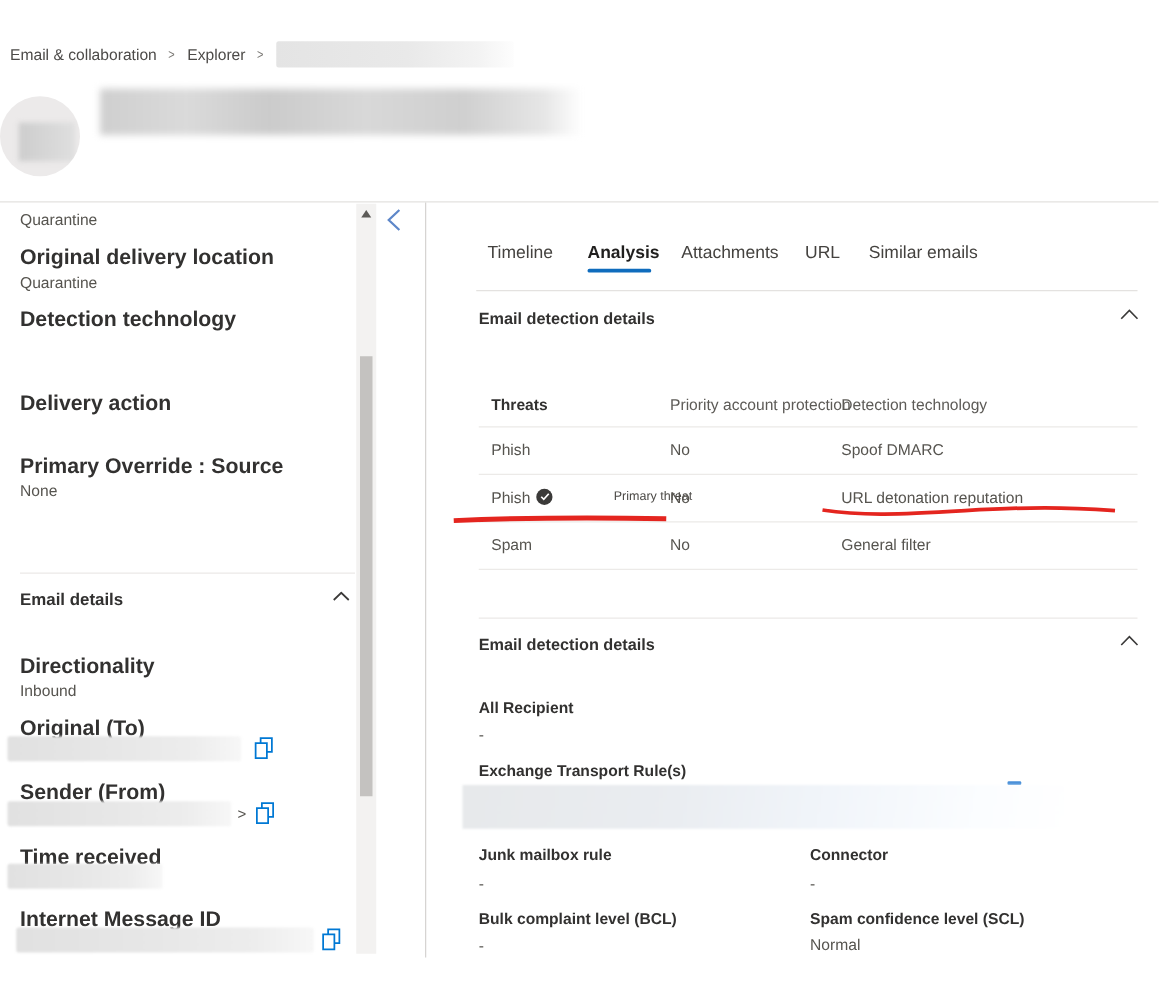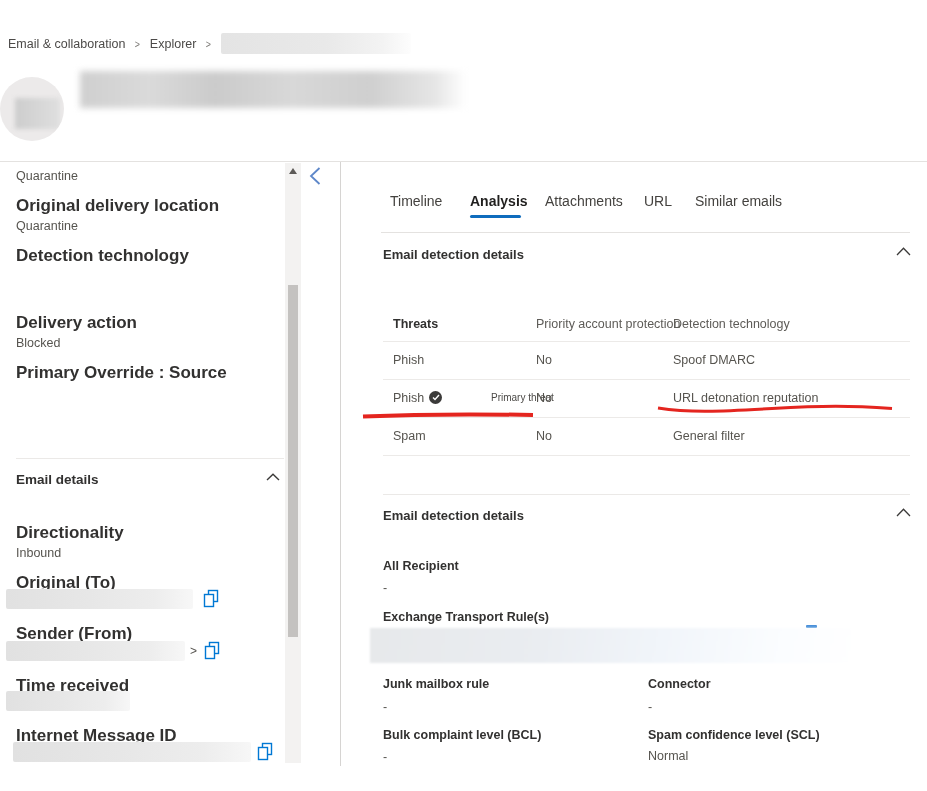--- a/index.html
+++ b/index.html
@@ -97,23 +97,23 @@
   <div class="abs vline" style="top:162px; left:340px; height:604px;"></div>
 
   <div class="abs sb-value" style="top:167px;">Quarantine</div>
 
   <div class="abs sb-label" style="top:196px;">Original delivery location</div>
   <div class="abs sb-value" style="top:217px;">Quarantine</div>
 
   <div class="abs sb-label" style="top:246px;">Detection technology</div>
 
   <div class="abs sb-label" style="top:313px;">Delivery action</div>
-  <div class="abs sb-value" style="top:334px;">Blocked</div>
 
   <div class="abs sb-label" style="top:363px;">Primary Override : Source</div>
+  <div class="abs sb-value" style="top:384px;">None</div>
 
   <div class="abs hline" style="top:458px; left:16px; width:268px; background:#ebe9e7;"></div>
 
   <div class="abs sb-section-title" style="top:472px;">Email details</div>
   <button class="abs chev-btn" style="top:473px; left:266px;">
     <svg class="chevron-up-svg" width="14" height="8" viewBox="0 0 14 8">
       <path d="M1 7 L7 1.2 L13 7" stroke="#3b3a39" stroke-width="1.4" fill="none"></path>
     </svg>
   </button>
 

